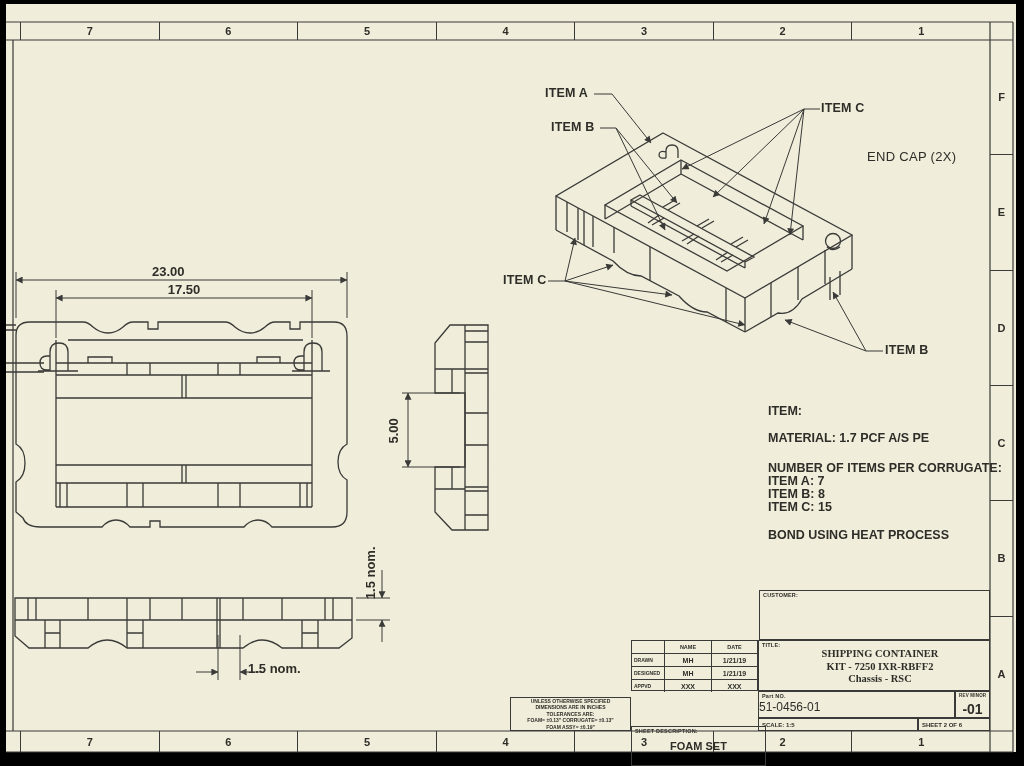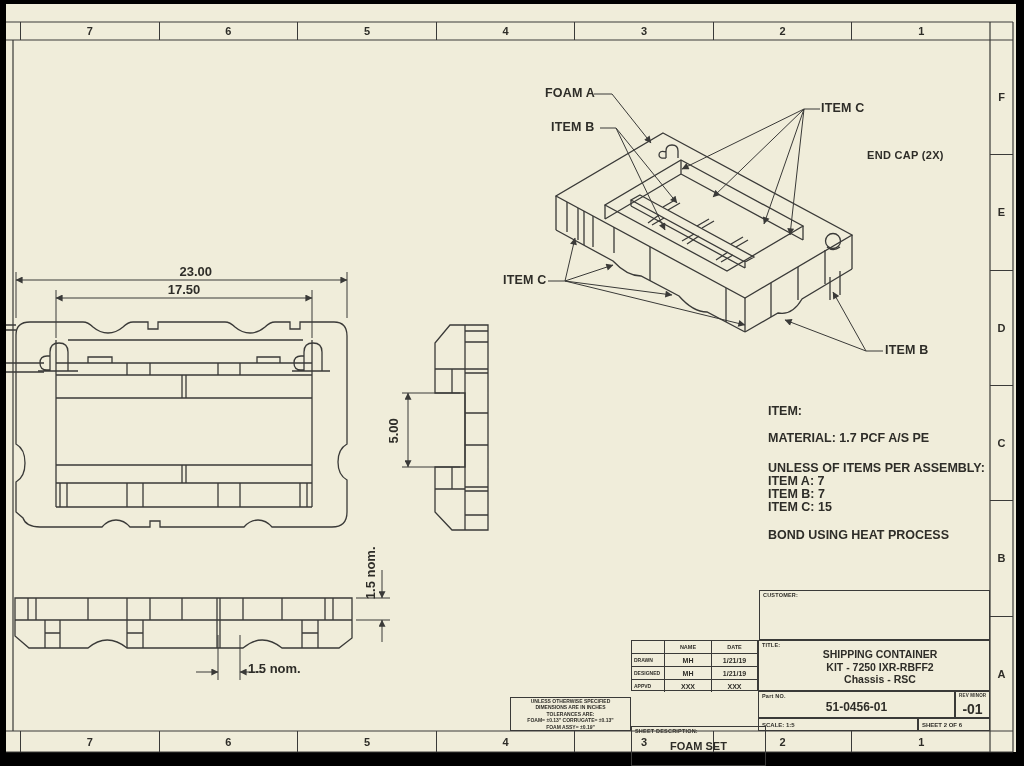--- a/index.html
+++ b/index.html
@@ -3,21 +3,21 @@
 <meta charset="utf-8">
 <style>
   html,body{margin:0;padding:0;}
   body{width:1024px;height:766px;position:relative;background:#000;
        font-family:"Liberation Sans",sans-serif;color:#2e2d28;overflow:hidden;}
   .sheet{position:absolute;left:6px;top:4px;width:1010px;height:748px;background:#f0edda;}
   svg.lines{position:absolute;left:0;top:0;}
   .t{position:absolute;white-space:nowrap;line-height:1.05;}
   .dim{font-size:13px;font-weight:600;}
   .itemlbl{font-size:12.5px;font-weight:600;letter-spacing:.2px;}
-  .endcap{font-size:11px;font-weight:700;letter-spacing:.3px;}
+  .endcap{font-size:13px;font-weight:400;letter-spacing:.3px;}
   .rot{transform:rotate(-90deg);transform-origin:center center;text-align:center;}
   
   .band{position:absolute;display:flex;}
   .band-top{left:20px;top:22px;width:970px;height:18px;}
   .band-bottom{left:20px;top:731px;width:970px;height:21px;}
   .band-right{left:990px;top:40px;width:23px;height:691px;flex-direction:column;}
   .zc{flex:1;display:flex;align-items:center;justify-content:center;
       font-size:11px;font-weight:600;color:#2e2d28;}
   .band-top .zc,.band-bottom .zc{border-left:1.5px solid #3a3a38;}
   .band-right .zc{border-top:1.5px solid #3a3a38;}
@@ -30,21 +30,21 @@
   .signoff{left:631px;top:640px;width:127px;height:51px;display:grid;
            grid-template-columns:32px 47px 1fr;grid-template-rows:12px 13px 13px 13px;}
   .sg{border-left:1px solid #3a3a38;border-top:1px solid #3a3a38;display:flex;
       align-items:center;justify-content:center;overflow:hidden;}
   .sg.c1{border-left:none;justify-content:flex-start;padding-left:2px;}
   .sg.r1{border-top:none;}
   .sg-h{font-size:5.5px;font-weight:700;}
   .sg-role{font-size:5px;font-weight:700;}
   .sg-val{font-size:7px;font-weight:600;}
   .titlelines{position:absolute;left:12px;right:0;top:7px;font-size:10.5px;font-weight:600;
-              line-height:12.5px;text-align:center;}
+              line-height:12.5px;text-align:center;font-family:Liberation Serif, serif;}
   .tol{left:510px;top:697px;width:121px;height:34px;display:flex;flex-direction:column;
        align-items:center;justify-content:center;}
   .tol div{font-size:5px;font-weight:600;line-height:6.4px;text-align:center;white-space:nowrap;}
 </style>
 </head>
 <body>
 
 <div class="sheet"></div>
 
 <svg class="lines" width="1024" height="766" viewBox="0 0 1024 766">
@@ -172,38 +172,38 @@
 </div>
 <div class="band band-right">
   <div class="zc">F</div>
   <div class="zc">E</div>
   <div class="zc">D</div>
   <div class="zc">C</div>
   <div class="zc">B</div>
   <div class="zc">A</div>
 </div>
 
-<div class="t itemlbl" style="left:545px;top:87px">FOAM A</div>
+<div class="t itemlbl" style="left:545px;top:87px">ITEM A</div>
 <div class="t itemlbl" style="left:551px;top:121px">ITEM B</div>
 <div class="t itemlbl" style="left:821px;top:102px">ITEM C</div>
 <div class="t endcap" style="left:867px;top:150px">END CAP (2X)</div>
 <div class="t itemlbl" style="left:503px;top:274px">ITEM C</div>
 <div class="t itemlbl" style="left:885px;top:344px">ITEM B</div>
 
-<div class="t dim" style="left:152px;top:265px;width:60px;text-align:right">23.00</div>
+<div class="t dim" style="left:152px;top:265px;width:60px;text-align:left">23.00</div>
 <div class="t dim" style="left:154px;top:283px;width:60px;text-align:center">17.50</div>
 <div class="t dim rot" style="left:374px;top:424px;width:40px">5.00</div>
 <div class="t dim rot" style="left:343px;top:566px;width:56px">1.5 nom.</div>
 <div class="t dim" style="left:248px;top:662px">1.5 nom.</div>
 
 <div class="note-line" style="top:404px">ITEM:</div>
 <div class="note-line" style="top:431px">MATERIAL: 1.7 PCF A/S PE</div>
-<div class="note-line" style="top:461px">UNLESS OF ITEMS PER ASSEMBLY:</div>
+<div class="note-line" style="top:461px">NUMBER OF ITEMS PER CORRUGATE:</div>
 <div class="note-line" style="top:474px">ITEM A: 7</div>
-<div class="note-line" style="top:487px">ITEM B: 7</div>
+<div class="note-line" style="top:487px">ITEM B: 8</div>
 <div class="note-line" style="top:500px">ITEM C: 15</div>
 <div class="note-line" style="top:528px">BOND USING HEAT PROCESS</div>
 
 <div class="box" style="left:759px;top:590px;width:231px;height:50px">
   <div class="lab">CUSTOMER:</div>
 </div>
 
 <div class="box signoff">
   <div class="sg c1 r1"></div>
   <div class="sg r1 sg-h">NAME</div>
@@ -228,21 +228,21 @@
   <div class="lab">TITLE:</div>
   <div class="titlelines">
     <div>SHIPPING CONTAINER</div>
     <div>KIT - 7250 IXR-RBFF2</div>
     <div>Chassis - RSC</div>
   </div>
 </div>
 
 <div class="box" style="left:758px;top:691px;width:197px;height:27px">
   <div class="lab">Part NO.</div>
-  <div class="t" style="left:0;right:0;top:9px;font-size:12px;font-weight:700;text-align:center">51-0456-01</div>
+  <div class="t" style="left:0;right:0;top:9px;font-size:12px;font-weight:400;text-align:left">51-0456-01</div>
 </div>
 <div class="box" style="left:955px;top:691px;width:35px;height:27px">
   <div class="lab" style="font-size:4.5px">REV MINOR</div>
   <div class="t" style="left:0;right:0;top:10px;font-size:14px;font-weight:600;text-align:center">-01</div>
 </div>
 <div class="box" style="left:758px;top:718px;width:160px;height:13px;padding-left:3px;display:flex;align-items:center;font-size:6px;font-weight:700">SCALE: 1:5</div>
 <div class="box" style="left:918px;top:718px;width:72px;height:13px;padding-left:3px;display:flex;align-items:center;font-size:6px;font-weight:700">SHEET 2 OF 6</div>
 
 <div class="box tol">
   <div>UNLESS OTHERWISE SPECIFIED</div>

